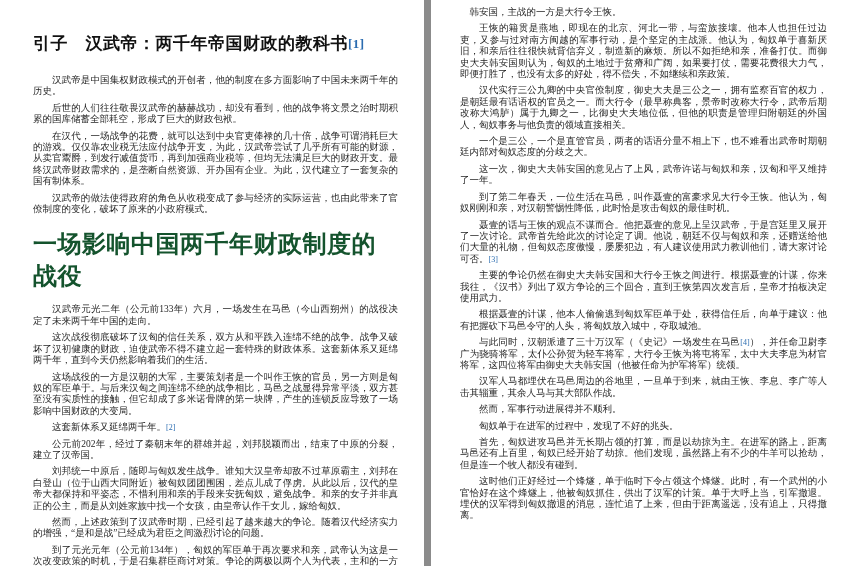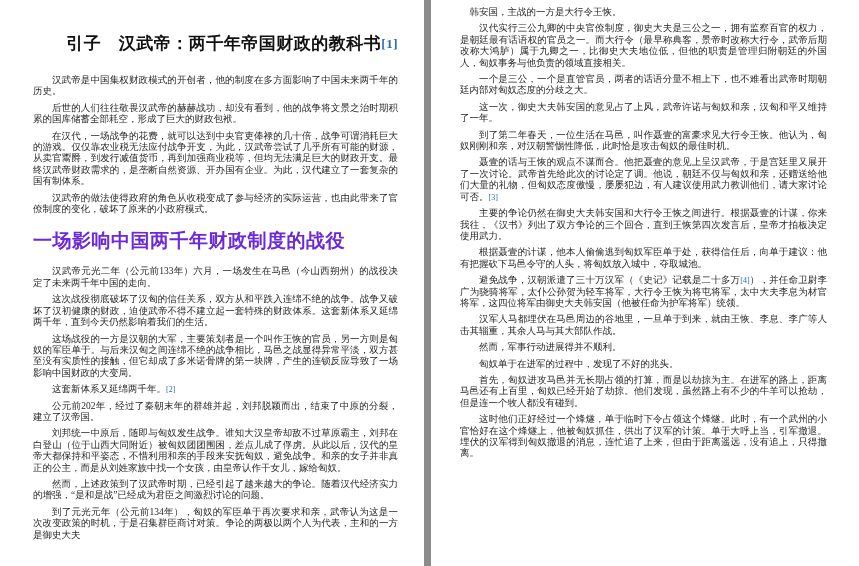--- a/index.html
+++ b/index.html
@@ -8,29 +8,29 @@
     width: 859px; height: 566px; overflow: hidden;
     font-family: "Liberation Serif", "DejaVu Serif", serif;
     color: var(--text-color, #1f1f1f);
   }
   .book { display: flex; width: 859px; height: 566px; background: #fff; }
   .page { overflow: hidden; }
   .page-left { width: 424px; height: 566px; padding: 28px 26px 0 33px; }
   .page-right { width: 428px; height: 566px; padding: 7px 32px 0 29px; }
   .spine { width: 7px; height: 566px; background: var(--divider-color, #8b8b8b); flex: 0 0 auto; }
   .chapter-title {
-    font-size: 17px; font-weight: bold; text-align: right;
+    font-size: 17px; font-weight: bold; text-align: left;
     letter-spacing: 0.5px; margin: 4px 0 20px 0; color: #111;
   }
   .chapter-title .fn-title {
     color: var(--fn-color, #2b6cb0); font-size: 13px; font-weight: bold;
     text-decoration: none; vertical-align: 1px;
   }
   .section-heading {
-    font-size: 19px; font-weight: bold; color: #6d28d9;
+    font-size: 24px; font-weight: bold; color: #14532d;
     margin: 13px 0 12px 0; letter-spacing: 0.5px;
   }
   .para {
     font-size: 9.5px; line-height: 11.4px; text-align: justify;
     text-indent: 2em; margin-bottom: 5px;
   }
   .para.cont { text-indent: 1em; }
   .fn {
     color: var(--fn-color, #2b6cb0); font-size: 8px;
     text-decoration: none; vertical-align: 0;
@@ -58,28 +58,29 @@
     <p class="para">公元前202年，经过了秦朝末年的群雄并起，刘邦脱颖而出，结束了中原的分裂，建立了汉帝国。</p>
     <p class="para">刘邦统一中原后，随即与匈奴发生战争。谁知大汉皇帝却敌不过草原霸主，刘邦在白登山（位于山西大同附近）被匈奴团团围困，差点儿成了俘虏。从此以后，汉代的皇帝大都保持和平姿态，不惜利用和亲的手段来安抚匈奴，避免战争。和亲的女子并非真正的公主，而是从刘姓家族中找一个女孩，由皇帝认作干女儿，嫁给匈奴。</p>
     <p class="para">然而，上述政策到了汉武帝时期，已经引起了越来越大的争论。随着汉代经济实力的增强，“是和是战”已经成为君臣之间激烈讨论的问题。</p>
     <p class="para">到了元光元年（公元前134年），匈奴的军臣单于再次要求和亲，武帝认为这是一次改变政策的时机，于是召集群臣商讨对策。争论的两极以两个人为代表，主和的一方是御史大夫</p>
   </div>
 
   <div class="spine"></div>
 
   <div class="page page-right">
     <p class="para cont">韩安国，主战的一方是大行令王恢。</p>
+    <p class="para">王恢的籍贯是燕地，即现在的北京、河北一带，与蛮族接壤。他本人也担任过边吏，又参与过对南方闽越的军事行动，是个坚定的主战派。他认为，匈奴单于喜新厌旧，和亲后往往很快就背信弃义，制造新的麻烦。所以不如拒绝和亲，准备打仗。而御史大夫韩安国则认为，匈奴的土地过于贫瘠和广阔，如果要打仗，需要花费很大力气，即便打胜了，也没有太多的好处，得不偿失，不如继续和亲政策。</p>
     <p class="para">汉代实行三公九卿的中央官僚制度，御史大夫是三公之一，拥有监察百官的权力，是朝廷最有话语权的官员之一。而大行令（最早称典客，景帝时改称大行令，武帝后期改称大鸿胪）属于九卿之一，比御史大夫地位低，但他的职责是管理归附朝廷的外国人，匈奴事务与他负责的领域直接相关。</p>
     <p class="para">一个是三公，一个是直管官员，两者的话语分量不相上下，也不难看出武帝时期朝廷内部对匈奴态度的分歧之大。</p>
     <p class="para">这一次，御史大夫韩安国的意见占了上风，武帝许诺与匈奴和亲，汉匈和平又维持了一年。</p>
     <p class="para">到了第二年春天，一位生活在马邑，叫作聂壹的富豪求见大行令王恢。他认为，匈奴刚刚和亲，对汉朝警惕性降低，此时恰是攻击匈奴的最佳时机。</p>
     <p class="para"><span>聂壹的话与王恢的观点不谋而合。他把聂壹的意见上呈汉武帝，于是宫廷里又展开了一次讨论。武帝首先给此次的讨论定了调。他说，朝廷不仅与匈奴和亲，还赠送给他们大量的礼物，但匈奴态度傲慢，屡屡犯边，有人建议使用武力教训他们，请大家讨论可否。</span><a class="fn">[3]</a></p>
     <p class="para">主要的争论仍然在御史大夫韩安国和大行令王恢之间进行。根据聂壹的计谋，你来我往，《汉书》列出了双方争论的三个回合，直到王恢第四次发言后，皇帝才拍板决定使用武力。</p>
     <p class="para">根据聂壹的计谋，他本人偷偷逃到匈奴军臣单于处，获得信任后，向单于建议：他有把握砍下马邑令守的人头，将匈奴放入城中，夺取城池。</p>
-    <p class="para"><span>避免战争，汉朝派遣了三十万汉军（《史记》记载是二十多万</span><a class="fn">[4]</a><span>），并任命卫尉李广为骁骑将军，太仆公孙贺为轻车将军，大行令王恢为将屯将军，太中大夫李息为材官将军，这四位将军由御史大夫韩安国（他被任命为护军将军）统领。</span></p>
+    <p class="para"><span>与此同时，汉朝派遣了三十万汉军（《史记》一场发生在马邑</span><a class="fn">[4]</a><span>），并任命卫尉李广为骁骑将军，太仆公孙贺为轻车将军，大行令王恢为将屯将军，太中大夫李息为材官将军，这四位将军由御史大夫韩安国（他被任命为护军将军）统领。</span></p>
     <p class="para">汉军人马都埋伏在马邑周边的谷地里，一旦单于到来，就由王恢、李息、李广等人击其辎重，其余人马与其大部队作战。</p>
     <p class="para">然而，军事行动进展得并不顺利。</p>
     <p class="para">匈奴单于在进军的过程中，发现了不好的兆头。</p>
     <p class="para">首先，匈奴进攻马邑并无长期占领的打算，而是以劫掠为主。在进军的路上，距离马邑还有上百里，匈奴已经开始了劫掠。他们发现，虽然路上有不少的牛羊可以抢劫，但是连一个牧人都没有碰到。</p>
     <p class="para">这时他们正好经过一个烽燧，单于临时下令占领这个烽燧。此时，有一个武州的小官恰好在这个烽燧上，他被匈奴抓住，供出了汉军的计策。单于大呼上当，引军撤退。埋伏的汉军得到匈奴撤退的消息，连忙追了上来，但由于距离遥远，没有追上，只得撤离。</p>
 
   </div>
 
 </div>
 

